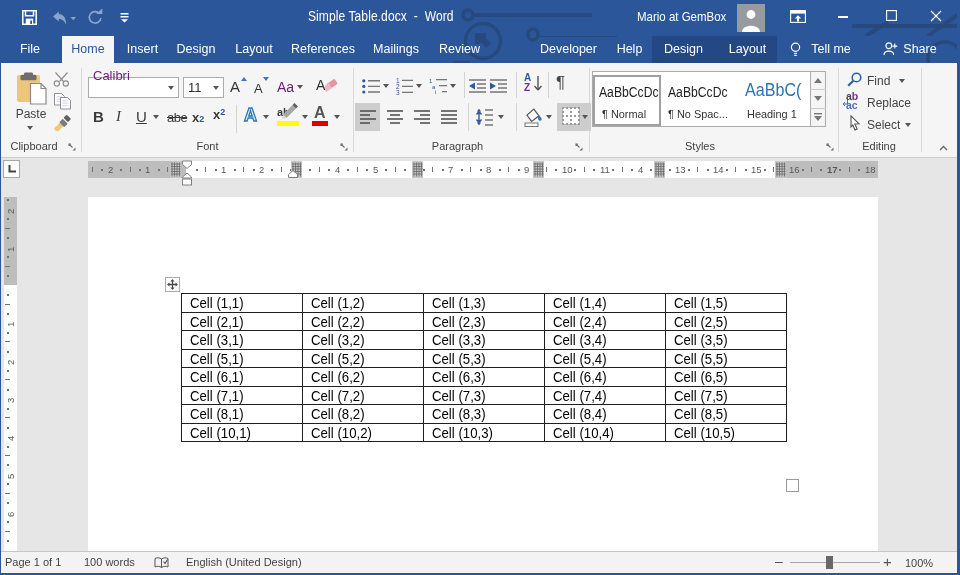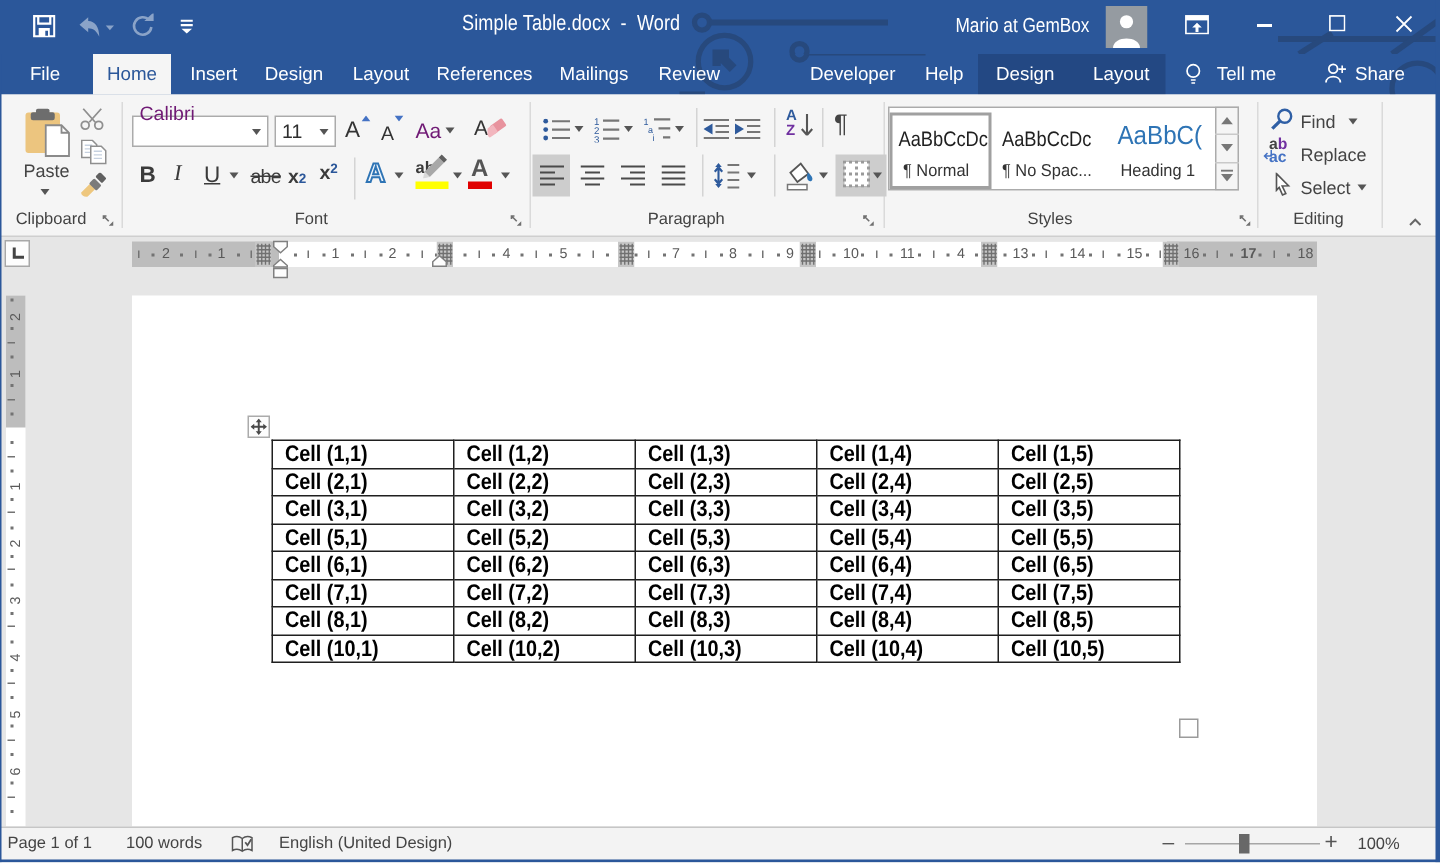--- a/index.html
+++ b/index.html
@@ -22,21 +22,21 @@
   .vdiv { position:absolute; width:1px; background:#d4d4d4; }
   #statusbar { left:0; top:551px; width:960px; height:22px; background:#f3f3f3; border-top:1px solid #c6c6c6; color:#444; font-size:11px; }
   .hr-num { position:absolute; top:164px; font-size:9.5px; color:#595959; }
   .hr-dot { position:absolute; top:169px; width:2px; height:2px; background:#737373; }
   .hr-bar { position:absolute; top:167px; width:1px; height:5px; background:#737373; }
   .vr-num { position:absolute; left:5px; width:11px; font-size:9.5px; color:#595959; transform:rotate(-90deg); transform-origin:50% 50%; }
   .vr-dot { position:absolute; left:7px; width:2px; height:2px; background:#737373; }
   .vr-bar { position:absolute; left:5px; width:5px; height:1px; background:#737373; }
   td { border:1px solid #1f1f1f; width:121px; font-size:15px; color:#000; padding:0; vertical-align:middle; white-space:nowrap; overflow:hidden; }
   td span { display:inline-block; transform:scaleX(0.88); transform-origin:0 50%; margin-left:8px; }
-  #dtable { position:absolute; left:181px; top:293px; border-collapse:collapse; table-layout:fixed; width:606px;font-weight:bold; }
+  #dtable { position:absolute; left:181px; top:293px; border-collapse:collapse; table-layout:fixed; width:606px; }
   #dtable tr { height:18.5px; }
 </style>
 </head>
 <body>
 <div id="app">
 
   <div class="abs" id="titlebar">
     <svg width="960" height="36" style="position:absolute;left:0;top:0">
       <g stroke="#27497d" stroke-width="4" fill="none">
         <circle cx="468" cy="15" r="5" stroke-width="3.5"></circle>

